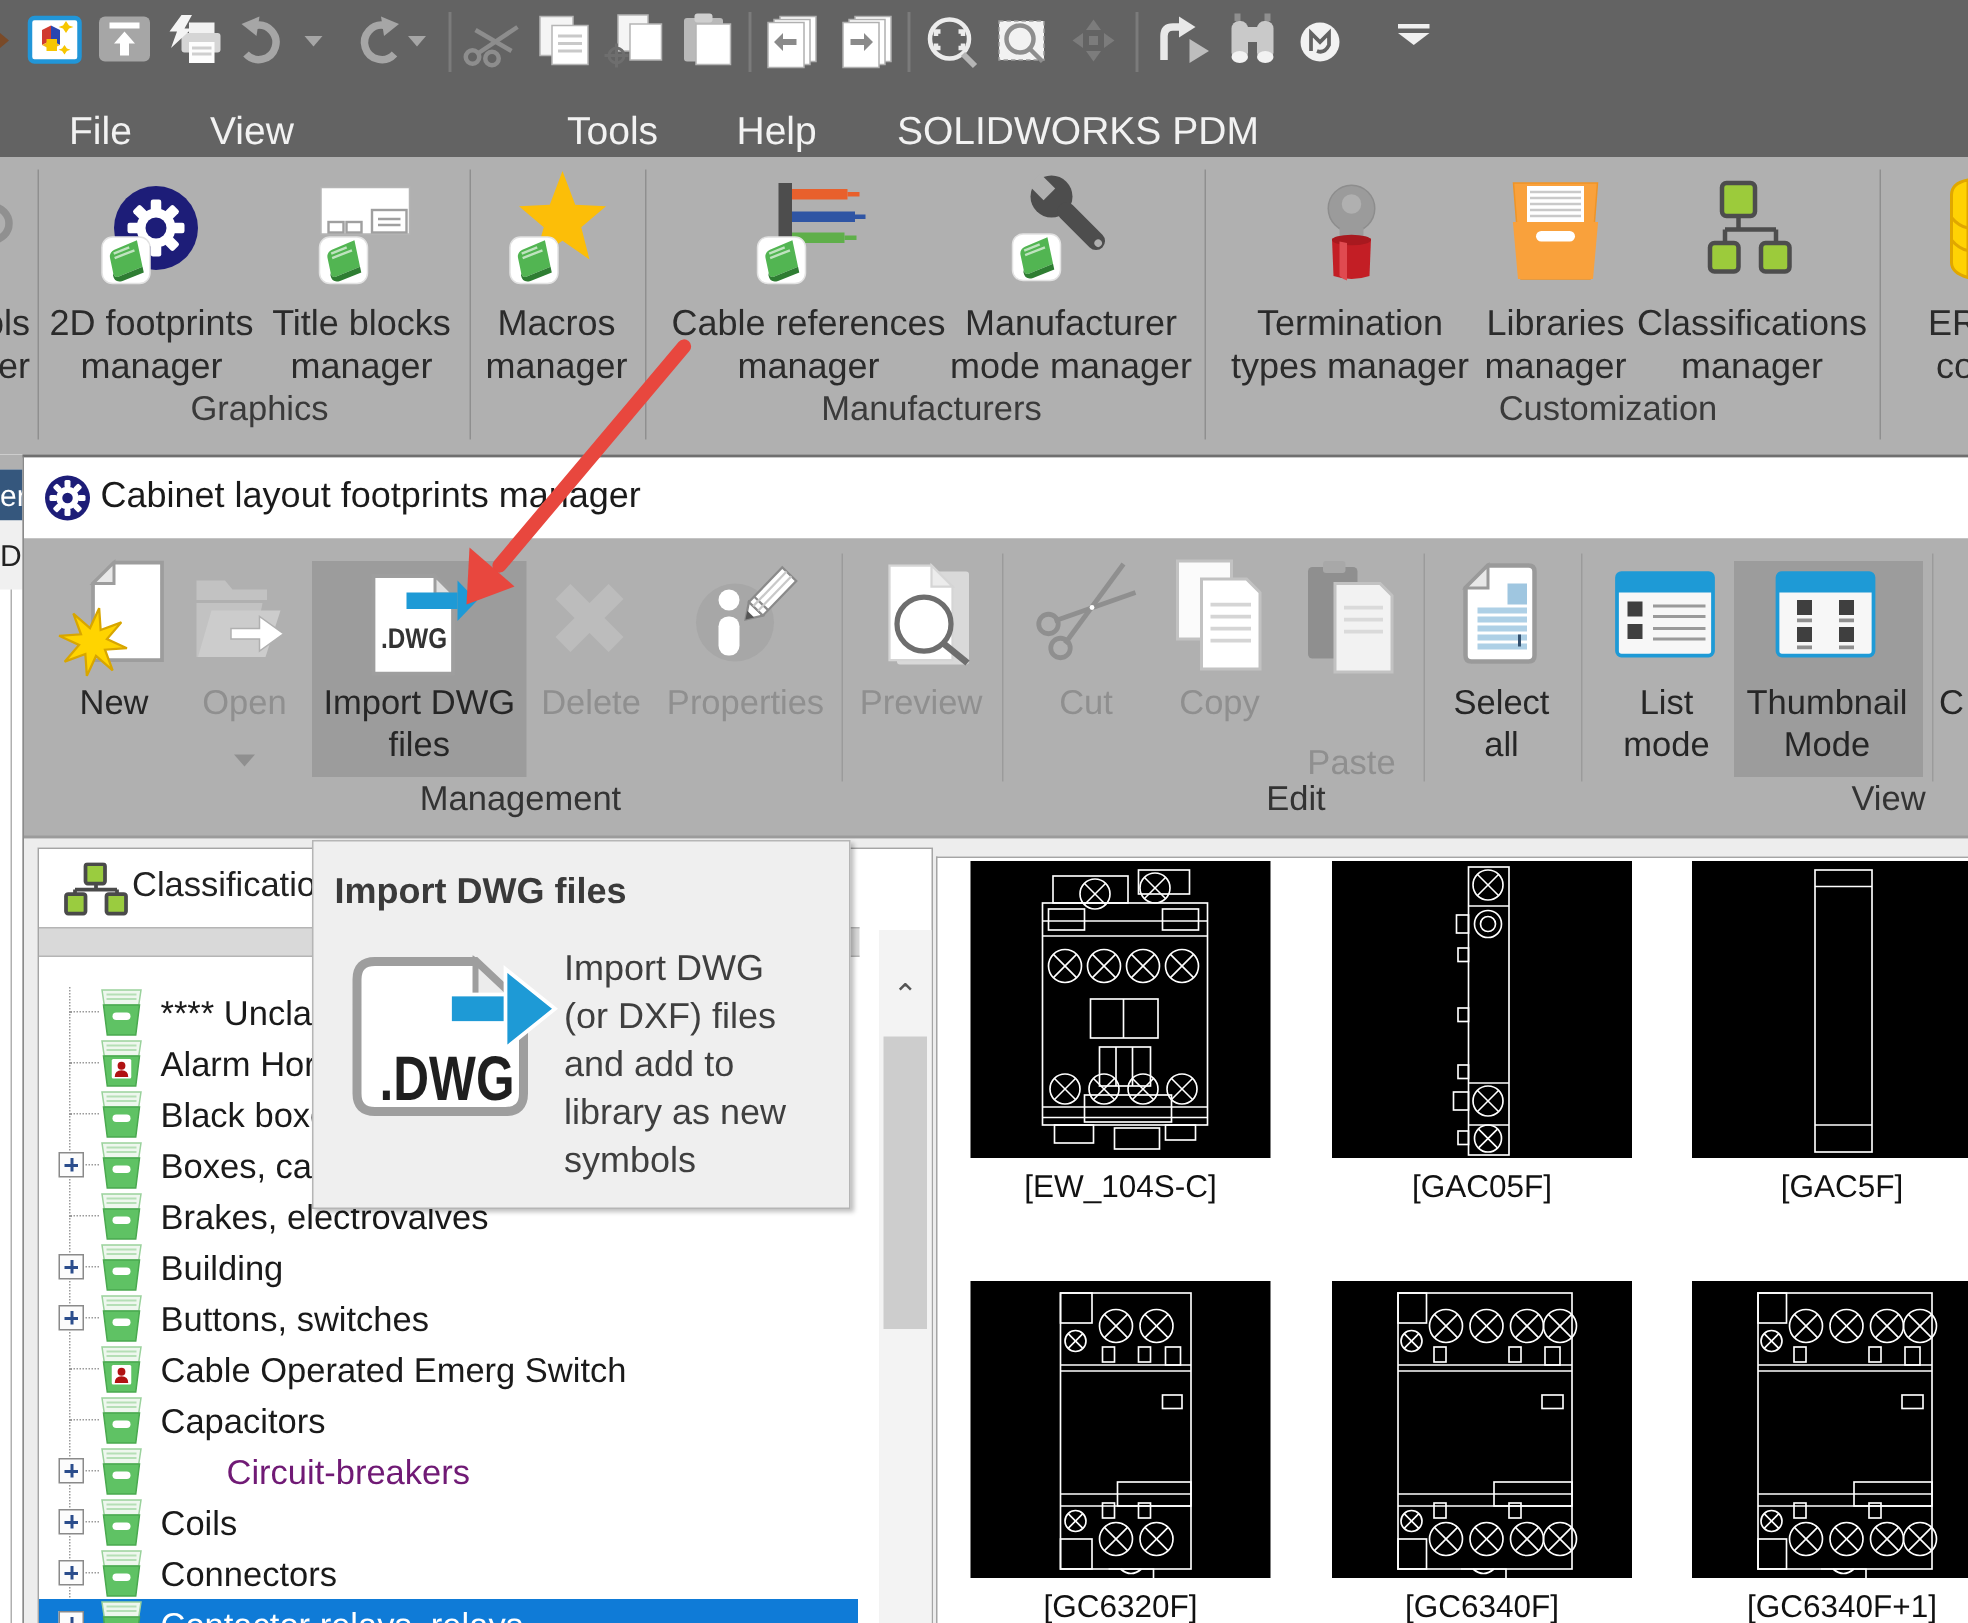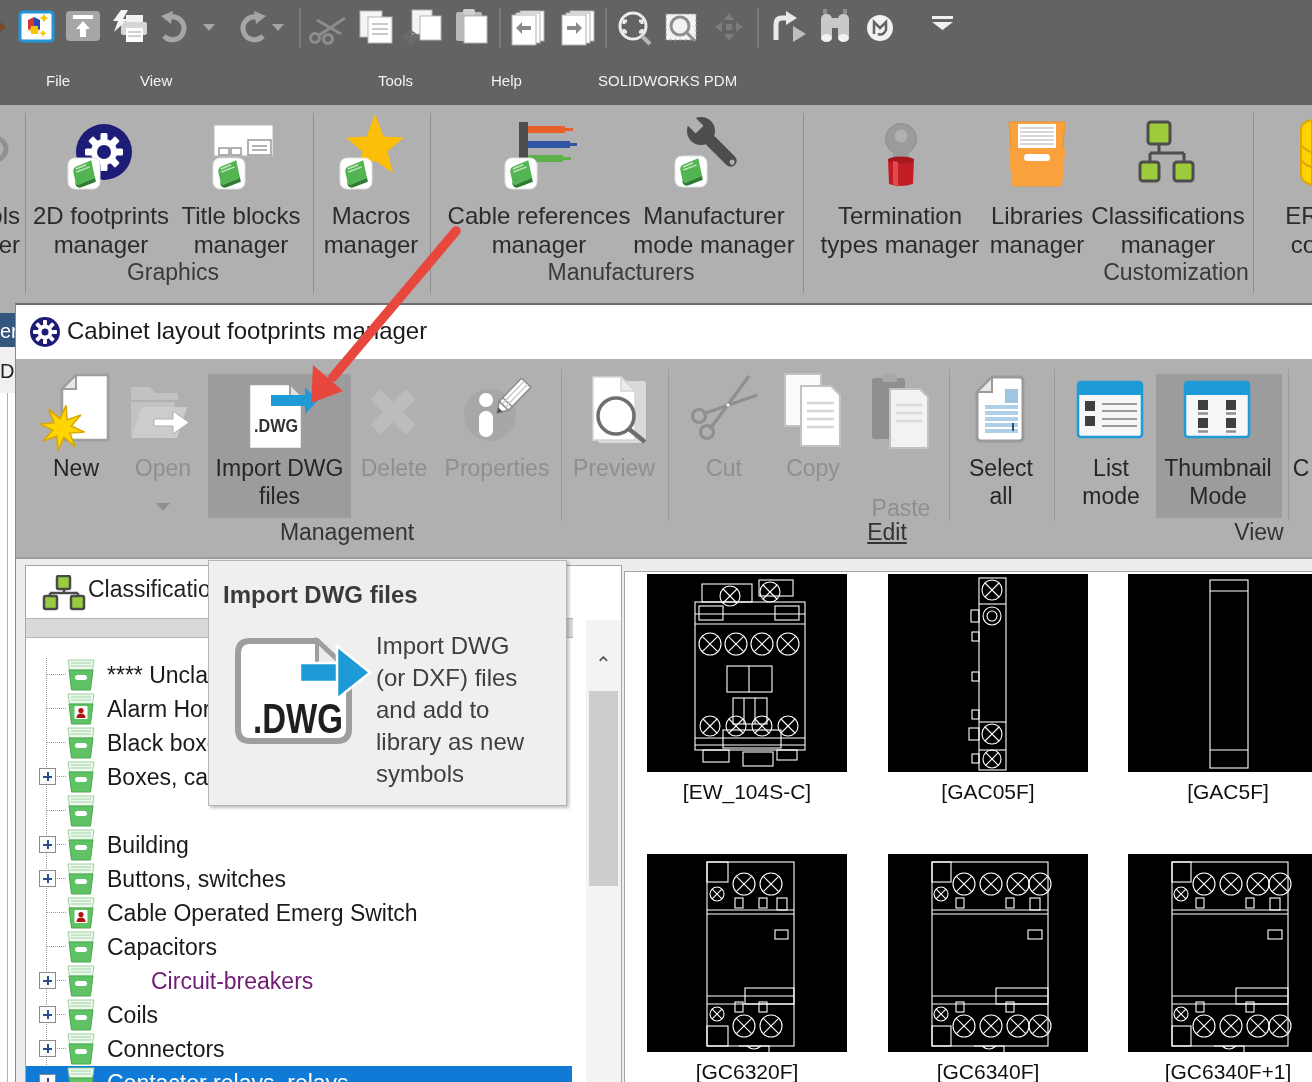--- a/index.html
+++ b/index.html
@@ -2,21 +2,21 @@
 <html><head>
 <meta charset="utf-8">
 <style>
 * { margin:0; padding:0; box-sizing:border-box; }
 html,body { width:1312px; height:1082px; overflow:hidden; background:#fff;
   font-family:"Liberation Sans", sans-serif; }
 #stage { position:absolute; left:0; top:0; width:1312px; height:1082px; }
 .abs { position:absolute; }
 
 #topbar { position:absolute; left:0; top:0; width:1312px; height:105px; background:#636363; }
-.menuitem { position:absolute; top:72px; color:#f2f2f2; font-size:15px; }
+.menuitem { position:absolute; top:72px; color:#f2f2f2; font-size:26px; }
 #libtab { position:absolute; left:222px; top:57px; width:123px; height:48px; background:#b7b7b7; }
 #libtab span { position:absolute; left:26px; top:15px; color:#222; font-size:22px; }
 .vsep { position:absolute; top:8px; width:2px; height:40px; background:#7b7b7b; }
 
 #ribbon { position:absolute; left:0; top:105px; width:1312px; height:198px; background:#b0b0b0; }
 .rsep { position:absolute; top:8px; width:1px; height:180px; background:#8f8f8f; }
 .rlabel { position:absolute; color:#2b2b2b; font-size:24px; text-align:center; line-height:29px; white-space:pre; }
 .rgroup { position:absolute; top:154px; color:#3a3a3a; font-size:23px; text-align:center; }
 
 #dialog { position:absolute; left:15px; top:303px; width:1297px; height:779px; background:#b0b0b0; border-top:2px solid #6f6f6f; border-left:1px solid #8a8a8a; }
@@ -195,21 +195,21 @@
     <div class="rlabel" style="left:805px; top:96px; width:190px;">Termination
 types manager</div>
     <div class="rlabel" style="left:962px; top:96px; width:150px;">Libraries
 manager</div>
     <div class="rlabel" style="left:1081px; top:96px; width:174px;">Classifications
 manager</div>
     <div class="rlabel" style="left:1270px; top:96px; width:80px;">ERP
 con</div>
     <div class="rgroup" style="left:103px; width:140px;">Graphics</div>
     <div class="rgroup" style="left:541px; width:160px;">Manufacturers</div>
-    <div class="rgroup" style="left:1096px; width:160px;">Customization</div>
+    <div class="rgroup" style="left:992px; width:160px;">Customization</div>
     <svg id="ribicons" class="abs" style="left:0;top:0;" width="1312" height="198" viewBox="0 0 1312 198">
       <defs>
         <g id="gbook">
           <rect x="0" y="0" width="32" height="31" rx="7" fill="#fff" stroke="#e2e2e2" stroke-width="1"></rect>
           <g transform="rotate(-12 16 16)">
             <path d="M6 12 Q6 8 10 7 L26 4 L26 22 L10 25 Q6 26 6 22 Z" fill="#52b552"></path>
             <path d="M6 22 Q6 26 10 25 L26 22 L26 26 L11 28.5 Q5.5 29 5.5 23.5 Z" fill="#2e7d32"></path>
             <path d="M9 9.5 L20 7.5 M9 12.5 L23 10.2" stroke="#bfe3bf" stroke-width="1.6" fill="none"></path>
           </g>
         </g>
@@ -352,21 +352,21 @@
       <div class="tlabel dis" style="left:737px; width:120px;">Copy</div>
       <div class="tlabel dis" style="left:825px; width:120px;margin-top:40px;">Paste</div>
       <div class="tlabel" style="left:925px; width:120px;">Select
 all</div>
       <div class="tlabel" style="left:1035px; width:120px;">List
 mode</div>
       <div class="tlabel" style="left:1142px; width:120px;">Thumbnail
 Mode</div>
       <div class="tlabel" style="left:1270px; width:30px;">C</div>
       <div class="tgroup" style="left:261px; width:140px;">Management</div>
-      <div class="tgroup" style="left:801px; width:140px;text-decoration:underline;">Edit</div>
+      <div class="tgroup" style="left:778px; width:140px;">Edit</div>
       <div class="tgroup" style="left:1173px; width:140px;">View</div>
       <svg id="toolicons" class="abs" style="left:0;top:0;" width="1297" height="200" viewBox="0 0 1297 200">
 
         <path d="M60 16 L92 16 L92 81 L46 81 L46 30 Z" fill="#fff" stroke="#9d9d9d" stroke-width="2.5"></path>
         <path d="M60 16 L60 30 L46 30 Z" fill="#e8e8e8" stroke="#9d9d9d" stroke-width="2"></path>
         <path d="M50.1 46.4 L51.1 61.0 L64.9 55.9 L55.3 67.0 L68.6 73.1 L54.0 74.1 L59.1 87.9 L48.0 78.3 L41.9 91.6 L40.9 77.0 L27.1 82.1 L36.7 71.0 L23.4 64.9 L38.0 63.9 L32.9 50.1 L44.0 59.7 Z" fill="#ffd400" stroke="#d8a600" stroke-width="1.5"></path>
 
         <g fill="#c2c2c2">
           <path d="M115 28 L134 28 L139 34 L162 34 L162 41 L115 41 Z"></path>
           <path d="M115 43 L159 43 L152 79 L115 79 Z"></path>
@@ -549,20 +549,21 @@
           <div class="abs" style="left:20px;top:16px;width:20px;height:1px;border-top:1px dotted #9a9a9a;"></div>
           <svg class="abs" style="left:40px;top:1px;" width="30" height="32" viewBox="0 0 30 32">
                 <path d="M2 1 L28 1 L26.5 11 L3.5 11 Z" fill="#eef7ee" stroke="#9ad29c" stroke-width="1"></path>
                 <g stroke="#b5dfb6" stroke-width="1.4">
                   <line x1="5" y1="4" x2="25" y2="4"></line>
                   <line x1="5" y1="7" x2="25" y2="7"></line>
                 </g>
                 <path d="M3 11 L27 11 L24.5 31 L5.5 31 Z" fill="#5fc264" stroke="#4aa94f" stroke-width="1"></path>
                 <rect x="9" y="16" width="12" height="5" rx="2.5" fill="#fff"></rect>
               </svg>
+          <div class="txt" style="color:#1a1a1a;">Brakes, electrovalves</div>
           </div>
           <div class="trow" style="top:262px;padding-left:31px;">
           <div class="abs" style="left:20px;top:16px;width:20px;height:1px;border-top:1px dotted #9a9a9a;"></div>
           <div class="expbox"></div>
           <svg class="abs" style="left:40px;top:1px;" width="30" height="32" viewBox="0 0 30 32">
                 <path d="M2 1 L28 1 L26.5 11 L3.5 11 Z" fill="#eef7ee" stroke="#9ad29c" stroke-width="1"></path>
                 <g stroke="#b5dfb6" stroke-width="1.4">
                   <line x1="5" y1="4" x2="25" y2="4"></line>
                   <line x1="5" y1="7" x2="25" y2="7"></line>
                 </g>

